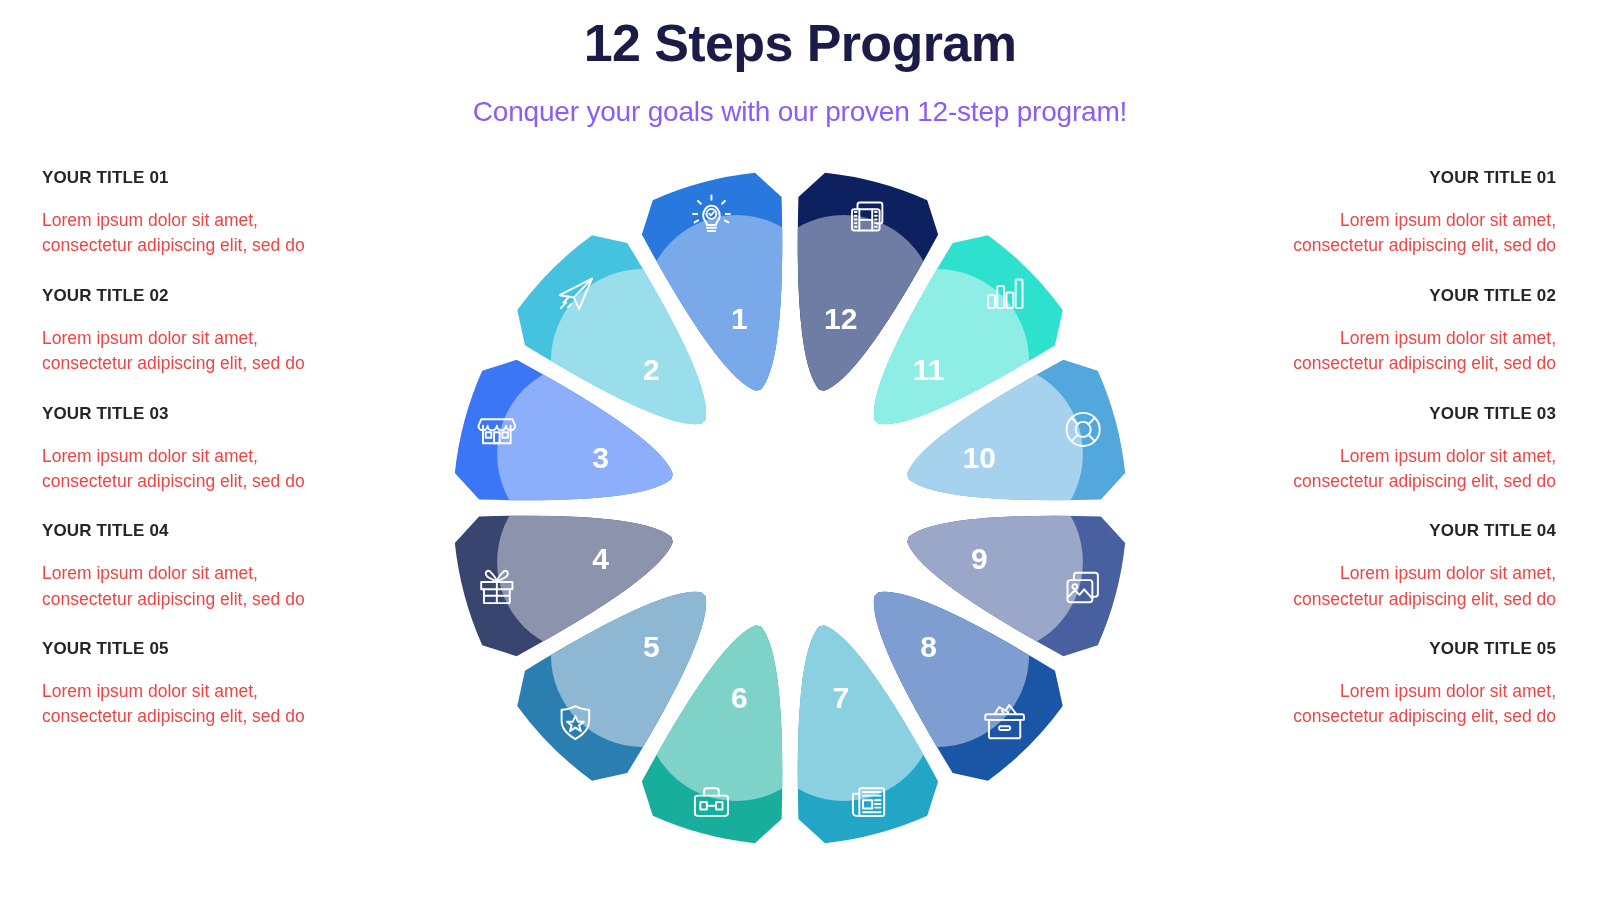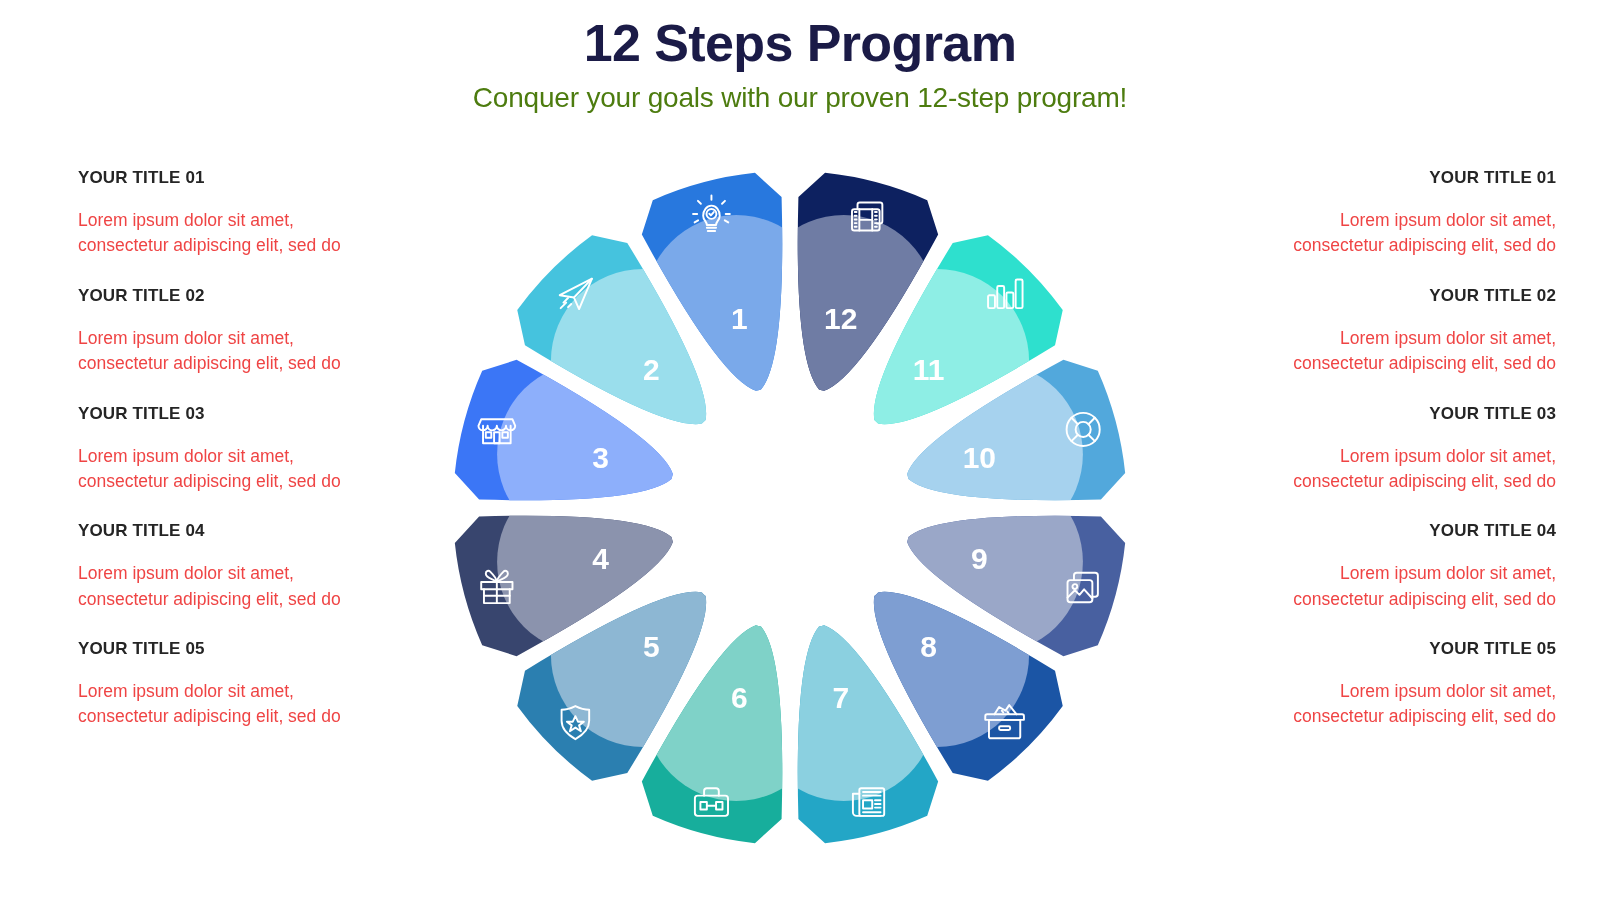--- a/index.html
+++ b/index.html
@@ -22,37 +22,37 @@
     text-align: center;
   }
   .main-title {
     font-size: 52px;
     font-weight: 800;
     letter-spacing: -0.6px;
     color: #1b1b47;
     line-height: 1.12;
   }
   .sub-title {
-    margin-top: 10px;
+    margin-top: 24px;
     font-size: 28px;
     font-weight: 400;
-    color: #4d7c0f;
+    color: #8b5cf6;
     letter-spacing: -0.2px;
   }
 
   
   .col {
     position: absolute;
     top: 168px;
     width: 360px;
   }
   .col-left  { left: 42px;  text-align: left; }
   .col-right { left: 1196px; text-align: right; }
 
-  .block { margin-bottom: 27px; margin-left: 36px; }
+  .block { margin-bottom: 27px; }
   .block:last-child { margin-bottom: 0; }
 
   .block-title {
     font-size: 17px;
     font-weight: 800;
     letter-spacing: 0.15px;
     color: #252525;
     margin-bottom: 20px;
   }
   .block-body {

